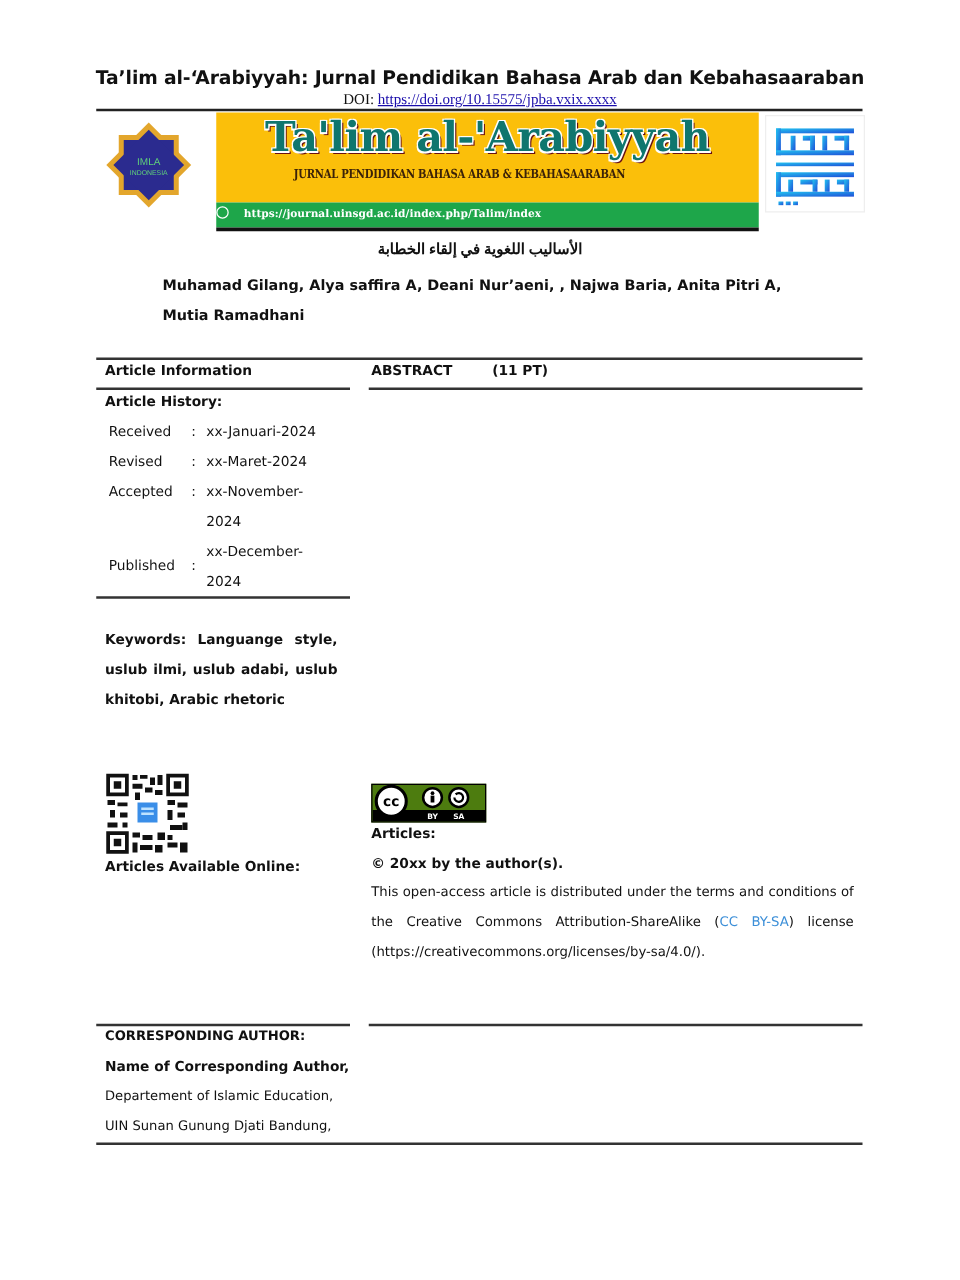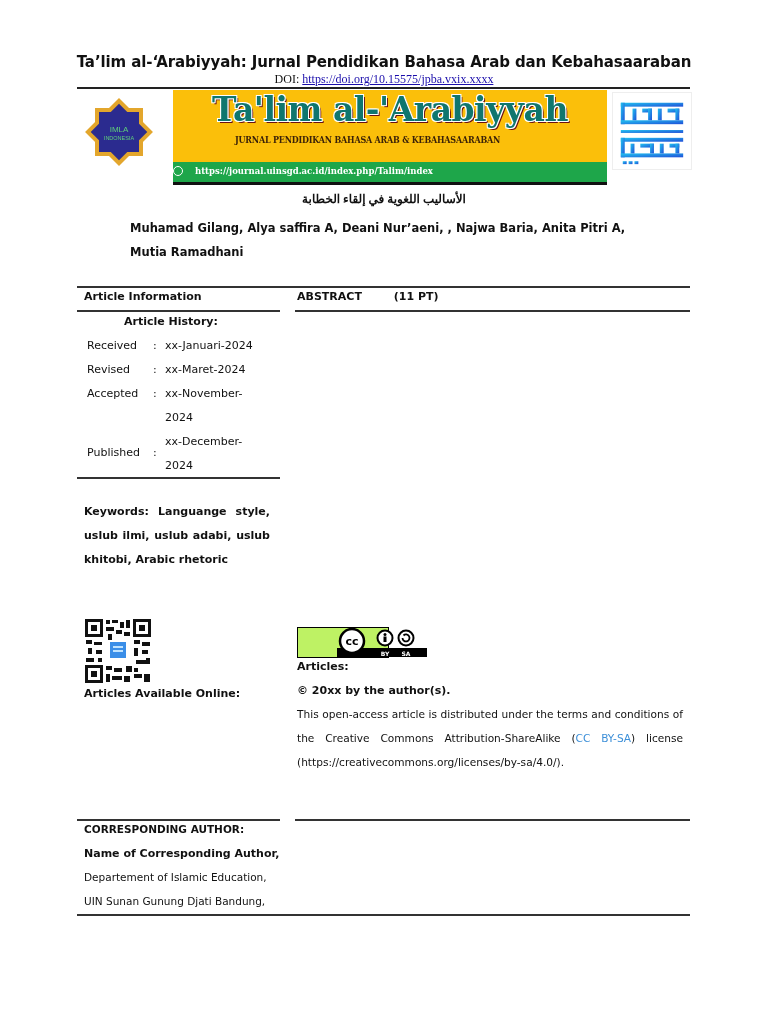--- a/index.html
+++ b/index.html
@@ -69,39 +69,39 @@
   }
 
   .hr { position: absolute; height: 1.5px; background: #333; }
 
   .lbl-bold { font-family: "DejaVu Sans", sans-serif; font-weight: bold; font-size: 11px; }
   .txt { font-family: "DejaVu Sans", sans-serif; font-size: 11px; }
 
   .art-info { position: absolute; left: 84px; top: 290px; }
   .abstract { position: absolute; left: 297px; top: 290px; }
   .abstract .pt { font-weight: bold; margin-left: 28px; }
-  .art-history { position: absolute; left: 84px; top: 315px; margin-left: 40px; }
+  .art-history { position: absolute; left: 84px; top: 315px; }
 
   .history-table { position: absolute; left: 87px; top: 335px; width: 190px; }
   .history-row { position: relative; font-family: "DejaVu Sans", sans-serif; font-size: 11px; }
   .history-row .h-label { position: absolute; left: 0; }
   .history-row .h-colon { position: absolute; left: 66px; }
   .history-row .h-value { position: absolute; left: 78px; width: 100px; line-height: 24px; }
 
   .keywords {
     position: absolute; left: 84px; top: 500px; width: 186px;
     font-family: "DejaVu Sans", sans-serif; font-weight: bold; font-size: 11px; line-height: 24px;
     text-align: justify;
   }
 
   .qr { position: absolute; left: 84px; top: 618px; width: 68px; height: 66px; }
   .available { position: absolute; left: 84px; top: 687px; }
 
   .cc-badge { position: absolute; left: 297px; top: 627px; width: 92px; height: 31px;
-    background: #bef264; border: 1px solid #000; padding-left: 39px; }
+    background: #4d7c0f; border: 1px solid #000; }
   .cc-copyright { position: absolute; left: 297px; top: 660px; }
   .cc-year { position: absolute; left: 297px; top: 684px; }
   .cc-body {
     position: absolute; left: 297px; top: 702px; width: 386px;
     font-family: "DejaVu Sans", sans-serif; font-size: 10.6px; line-height: 24px; text-align: justify;
   }
   .cc-body .cc-link { color: #3c8fd8; }
 
   .corr-head { position: absolute; left: 84px; top: 823px; font-family: "DejaVu Sans", sans-serif; font-weight: bold; font-size: 10.5px; }
   .corr-name { position: absolute; left: 84px; top: 847px; }

